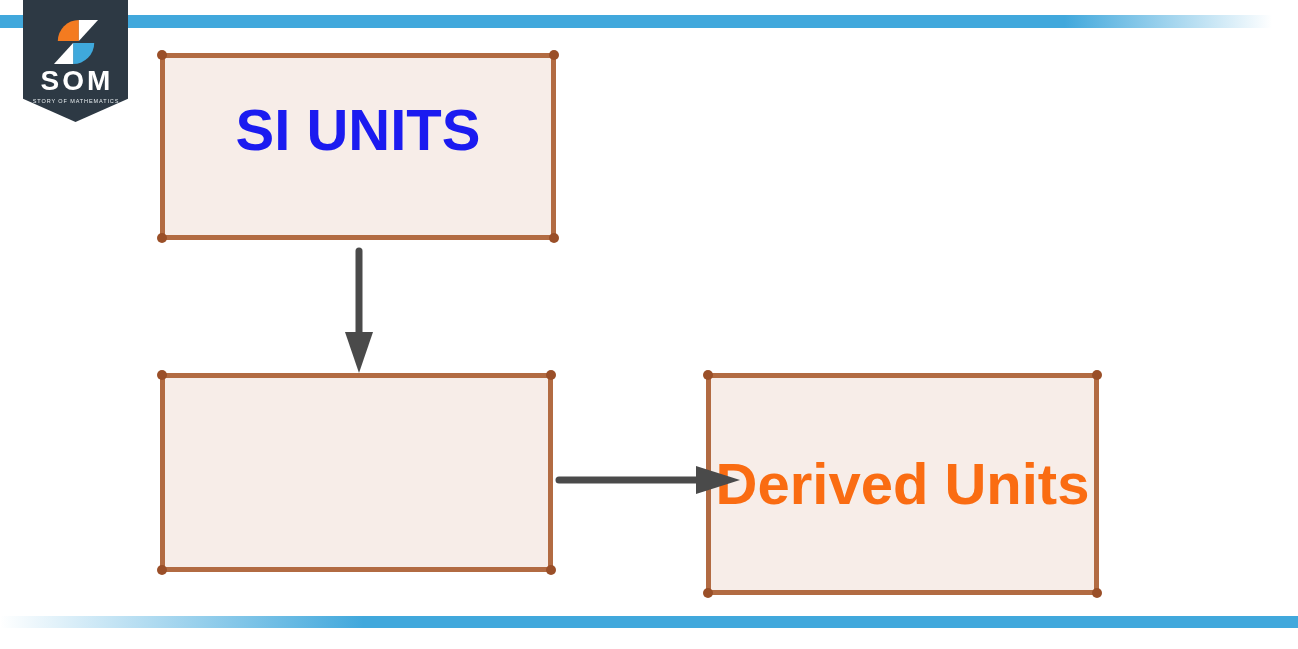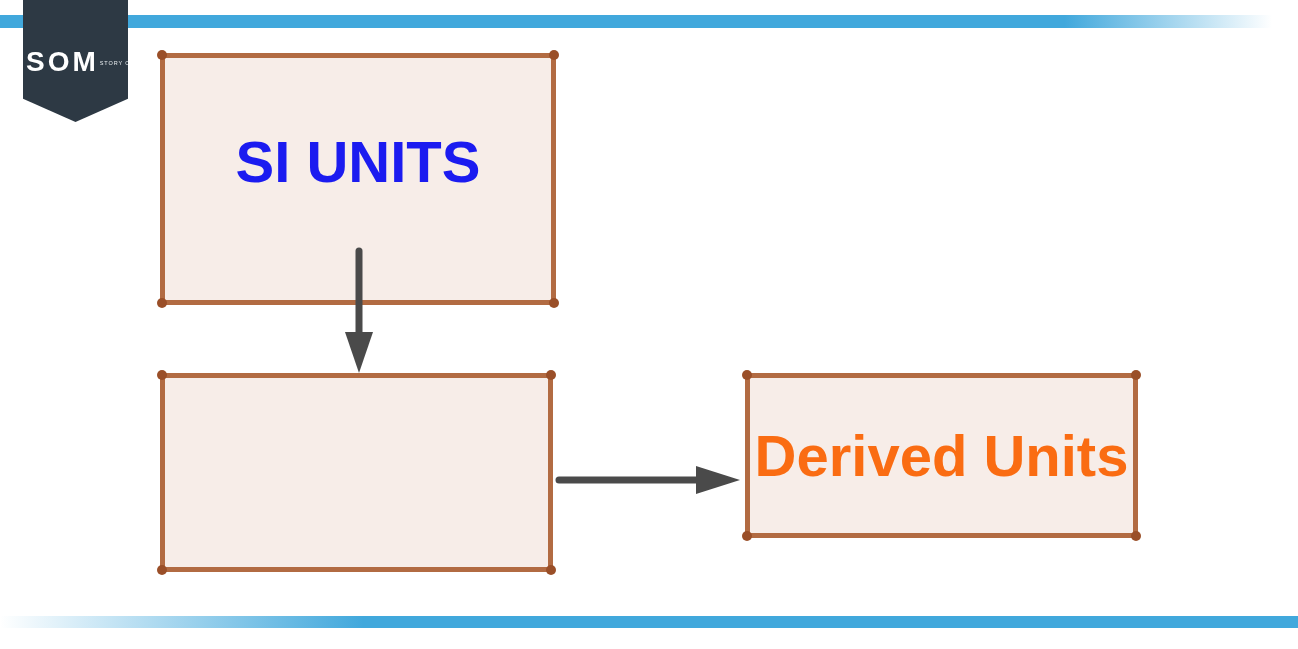--- a/index.html
+++ b/index.html
@@ -10,33 +10,33 @@
   .bar { position: absolute; left: 0; width: 1298px; }
   .bar-top { top: 15px; height: 13px;
     background: linear-gradient(to right, #41a8dc 0%, #41a8dc 82%, rgba(255,255,255,0) 98%); }
   .bar-bottom { top: 616px; height: 12px;
     background: linear-gradient(to right, rgba(255,255,255,0) 0%, #41a8dc 28%, #41a8dc 100%); }
 
   
   .pennant { position: absolute; left: 23px; top: 0; width: 105px; height: 122px;
     background: #2d3944; z-index: 5;
     clip-path: polygon(0 0, 100% 0, 100% 81%, 50% 100%, 0 81%);
-    display: flex; flex-direction: row; align-items: center; }
+    display: flex; flex-direction: column; align-items: center; }
   .brand-icon { margin-top: 19px; width: 46px; height: 46px; }
   .brand-name { color: #ffffff; font-weight: bold; font-size: 28px; letter-spacing: 3px;
     line-height: 1; margin-top: 2px; margin-left: 3px; }
   .brand-tagline { color: #e8edf0; font-size: 5.5px; letter-spacing: 0.9px;
     margin-top: 3px; margin-left: 1px; white-space: nowrap; }
 
   
   .node { position: absolute; background: #f7ede8; border: 5px solid #b26b42;
     display: flex; align-items: center; justify-content: center; }
-  .node-si      { left: 160px; top: 53px;  width: 396px; height: 252px; }
+  .node-si      { left: 160px; top: 53px;  width: 396px; height: 187px; }
   .node-base    { left: 160px; top: 373px; width: 393px; height: 199px; }
-  .node-derived { left: 745px; top: 373px; width: 393px; height: 165px; }
+  .node-derived { left: 706px; top: 373px; width: 393px; height: 222px; }
   .node-label { font-weight: bold; font-size: 58px; line-height: 1; white-space: nowrap; }
   .label-blue   { color: #1b1bf0; }
   .label-orange { color: #fa6c12; }
   .node-si .node-label { transform: translateY(-17px); }
 
   
   .dot { position: absolute; width: 10px; height: 10px; border-radius: 50%;
     background: #9a4f28; }
   .dot.tl { left: -8px;  top: -8px; }
   .dot.tr { right: -8px; top: -8px; }

